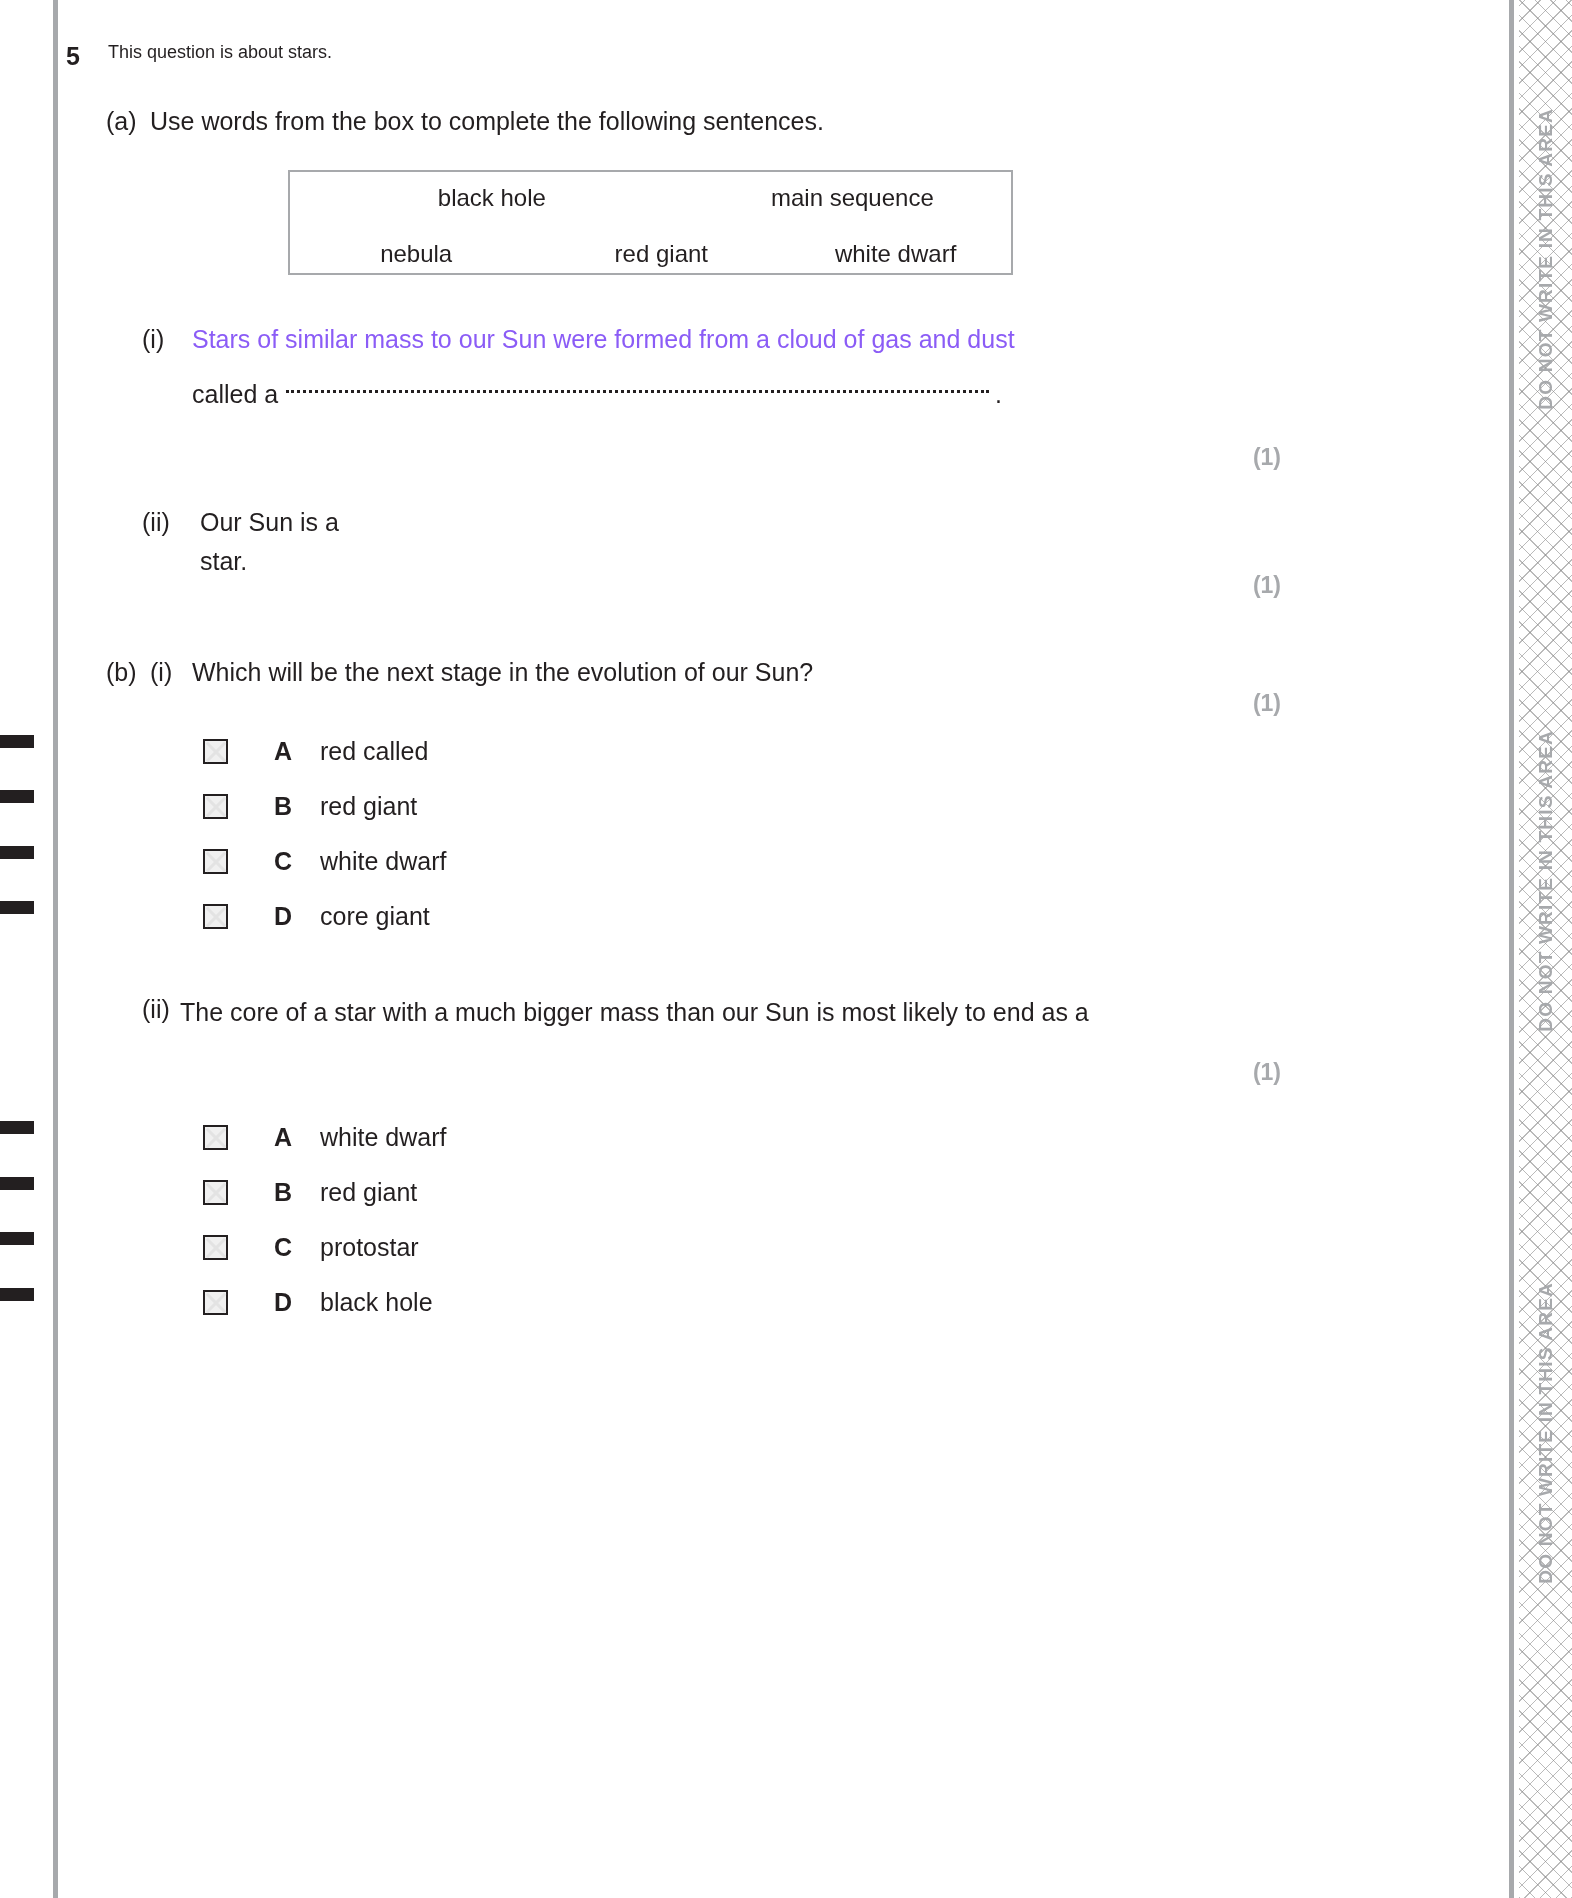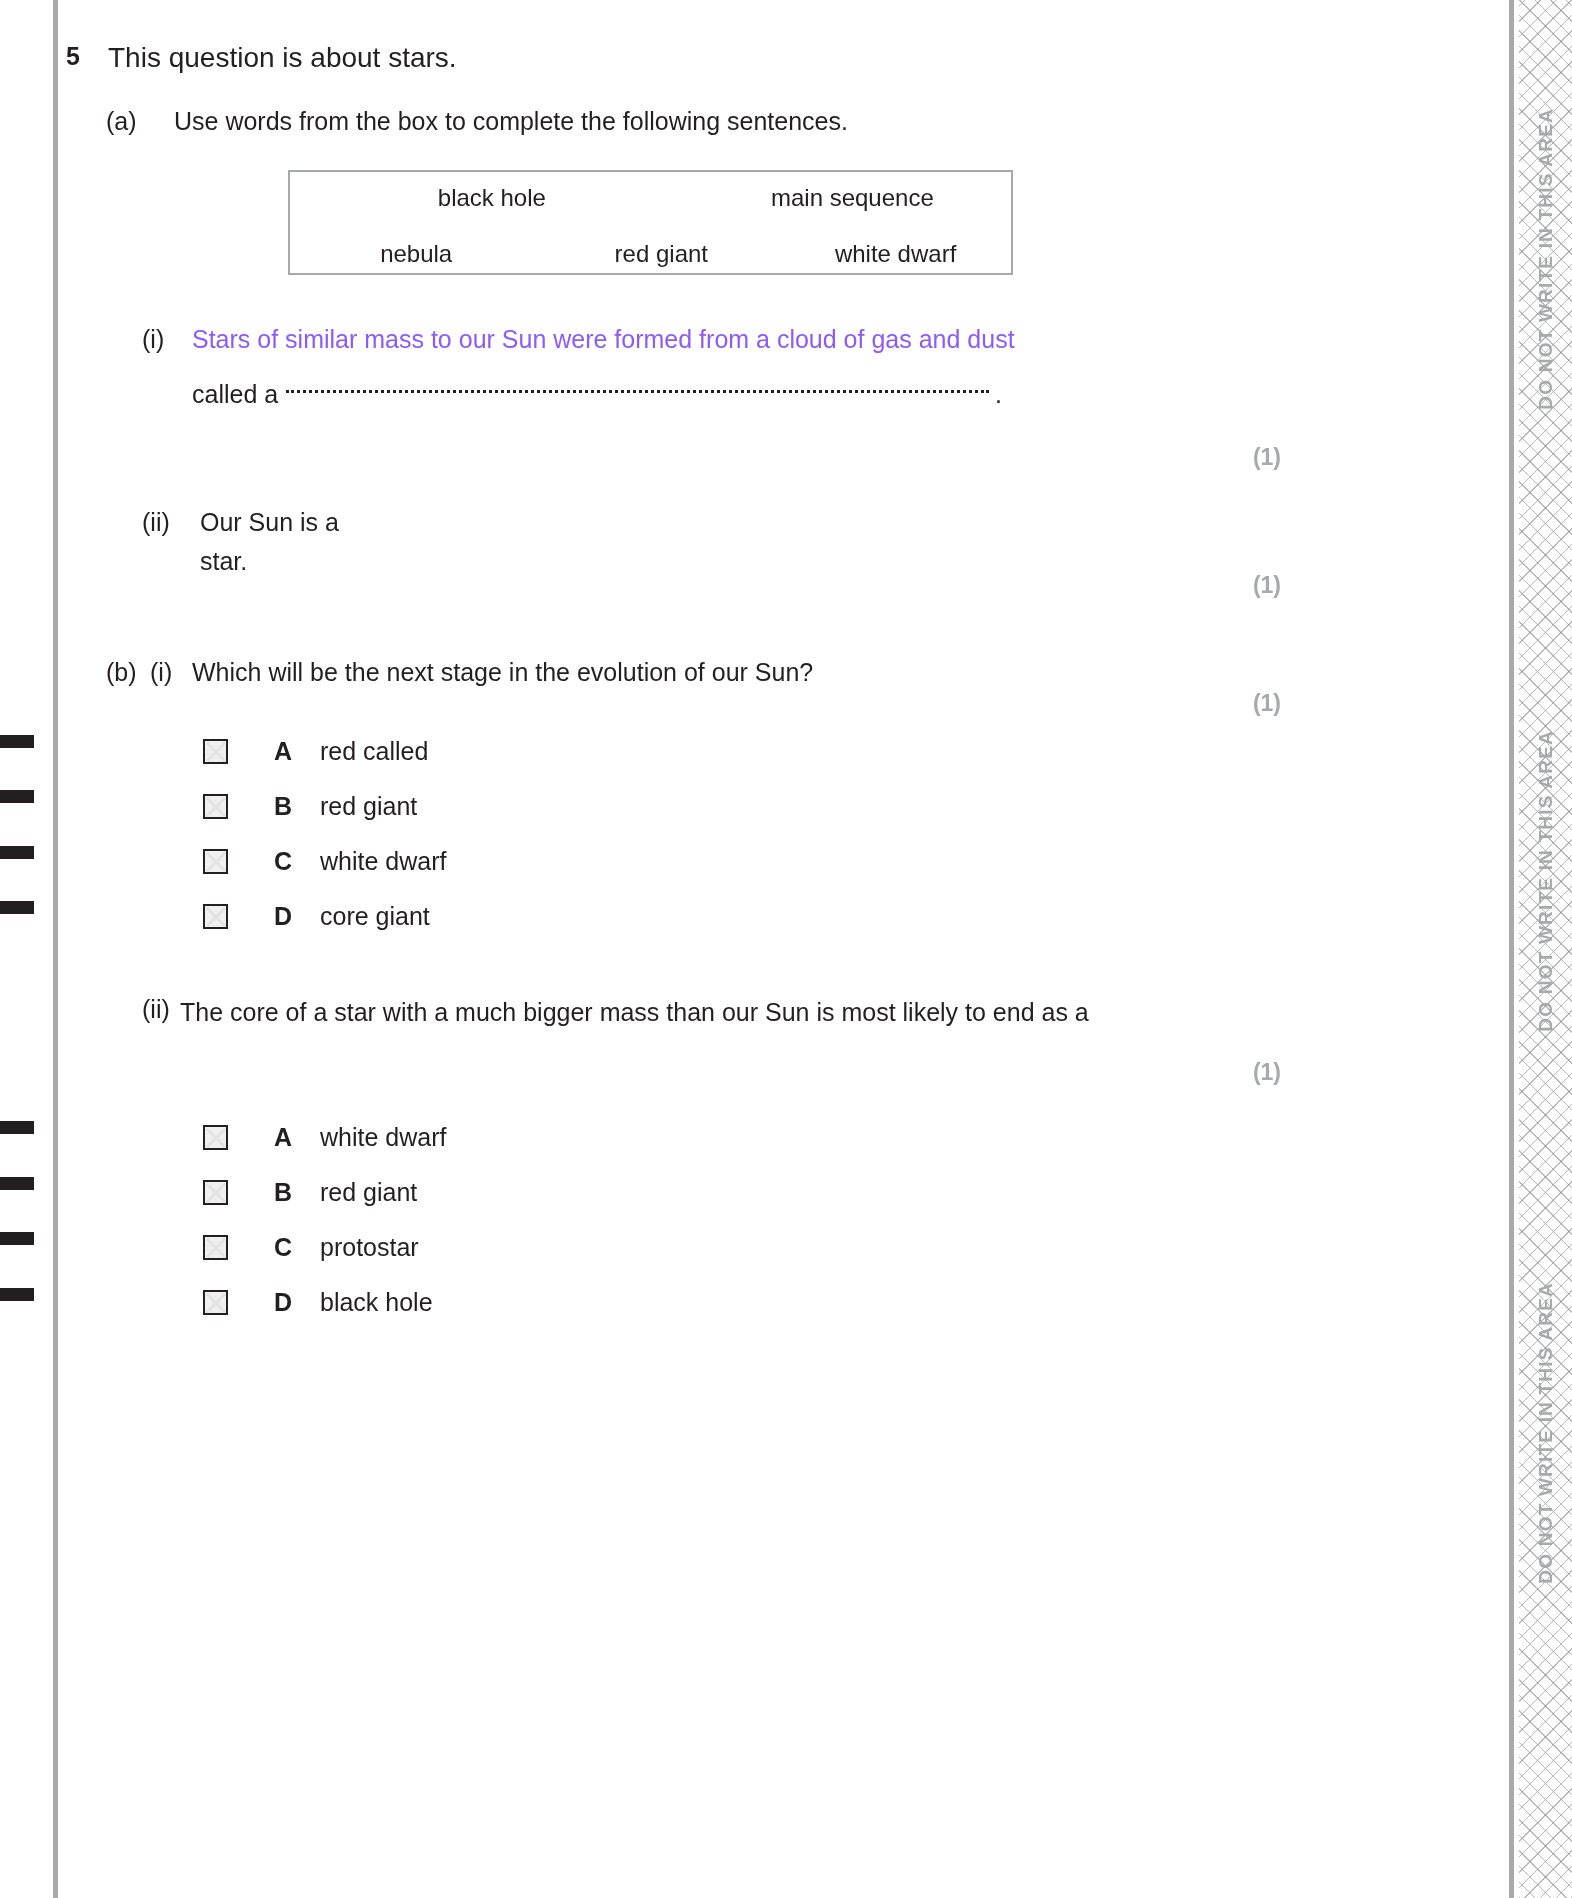--- a/index.html
+++ b/index.html
@@ -77,38 +77,37 @@
 
   .qnum {
     position: absolute;
     left: 8px; top: 42px;
     font-size: 25px; font-weight: 700;
     color: #231f20;
   }
   .qtitle {
     position: absolute;
     left: 50px; top: 42px;
-    font-size: 28px;
+    font-size: 18px;
     color: #231f20;
     white-space: nowrap;
   }
 
   .part-a-label {
     position: absolute;
     left: 48px; top: 107px;
     font-size: 25px;
     color: #231f20;
   }
   .part-a-text {
     position: absolute;
     left: 92px; top: 107px;
     font-size: 25px;
     color: #231f20;
     white-space: nowrap;
-    margin-left: 24px;
   }
 
   
   .wordbox {
     position: absolute;
     left: 230px; top: 170px;
     width: 725px; height: 105px;
     border: 2px solid #a7a9ac;
     background: #ffffff;
   }

